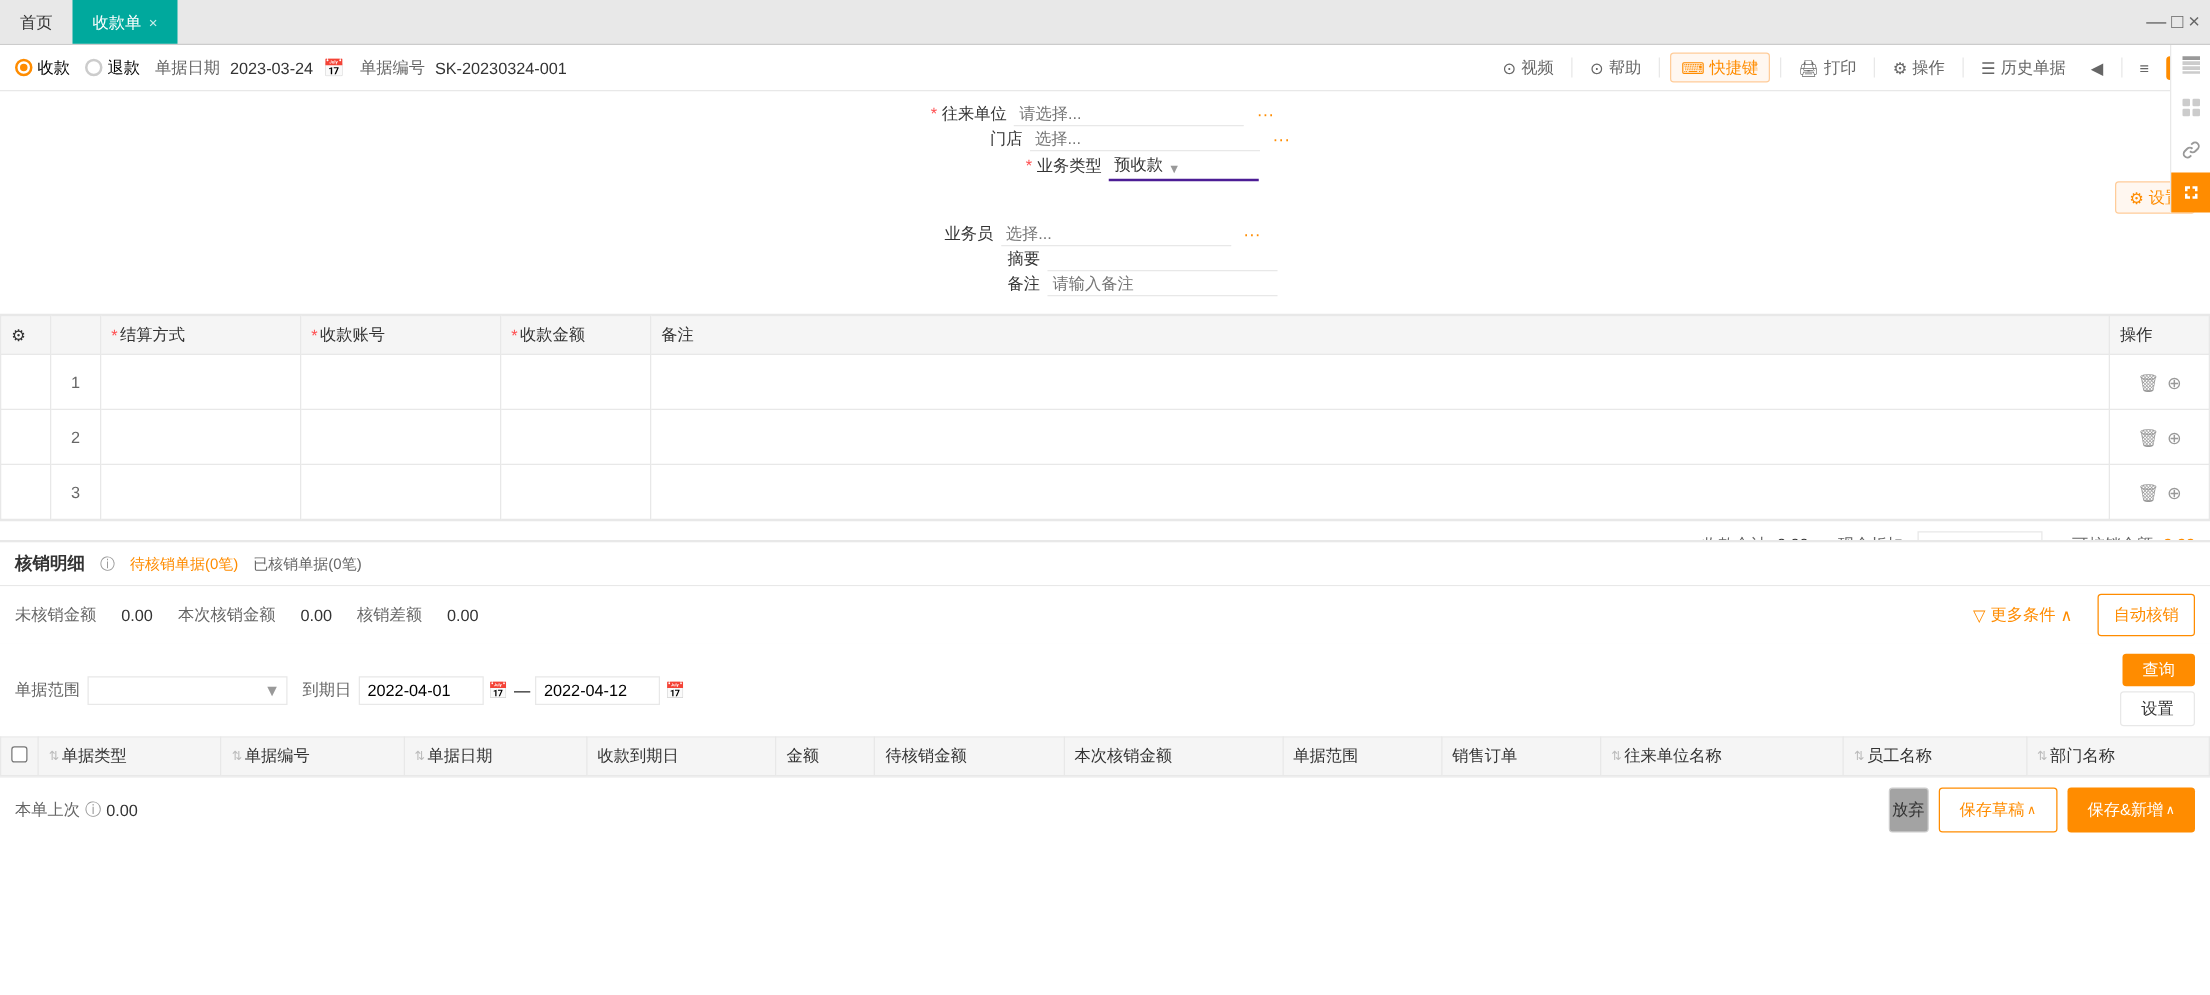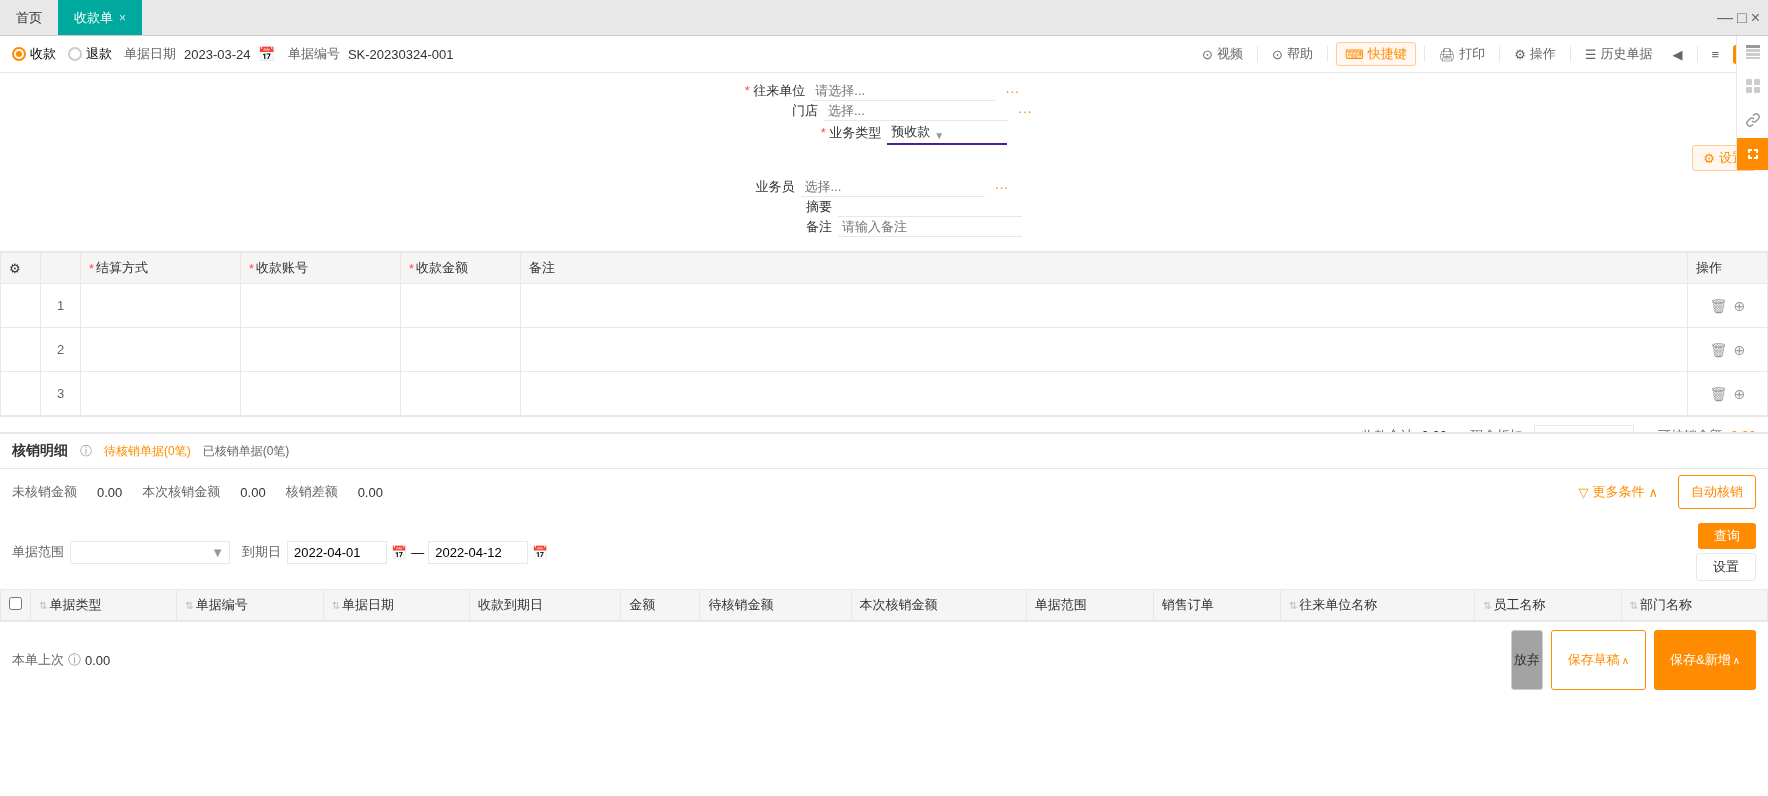--- a/index.html
+++ b/index.html
@@ -170,21 +170,21 @@
     }
     .footer-info { display: flex; align-items: center; gap: 4px; color: #666; font-size: 13px; }
     .footer-info-icon { color: #999; }
     .footer-value { color: #333; font-weight: 500; }
     .footer-btns { margin-left: auto; display: flex; gap: 8px; }
     .btn-abandon {
       background: #a3a3a3; border: 1px solid #ccc; color: #333; padding: 6px 2px;
       border-radius: 3px; cursor: pointer;
     }
     .btn-save-draft {
-      background: #fff; border: 1px solid #ff8c00; color: #ff8c00; padding: 20px 16px;
+      background: #fff; border: 1px solid #ff8c00; color: #ff8c00; padding: 8px 16px;
       border-radius: 3px; cursor: pointer; display: flex; align-items: center; gap: 2px;
     }
     .btn-save-new {
       background: #ff8c00; border: none; color: #fff; padding: 6px 16px;
       border-radius: 3px; cursor: pointer; display: flex; align-items: center; gap: 2px;
     }
     .btn-chevron { font-size: 10px; }
 
     
     .right-sidebar {

